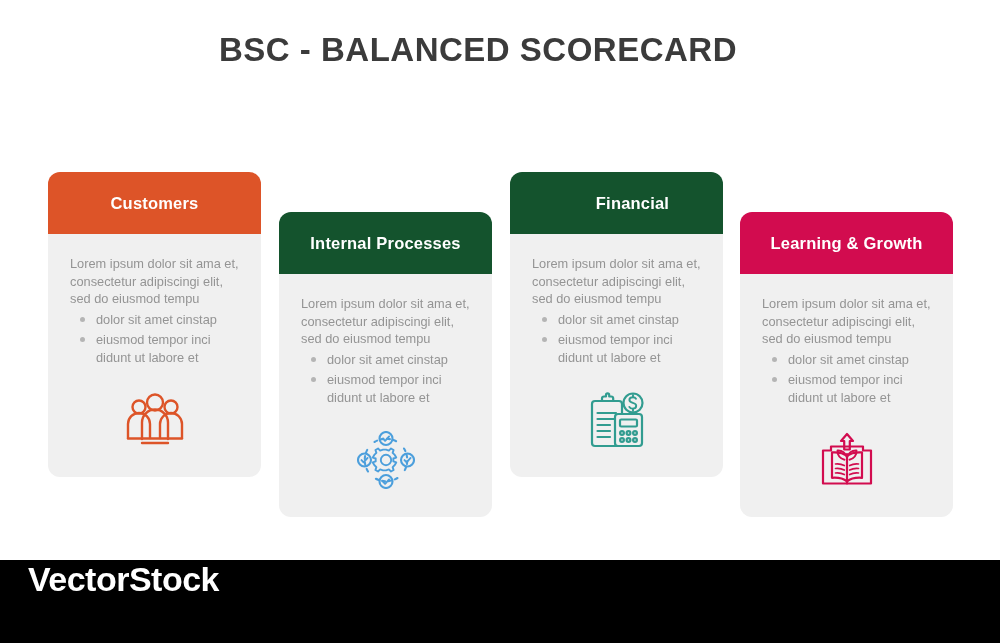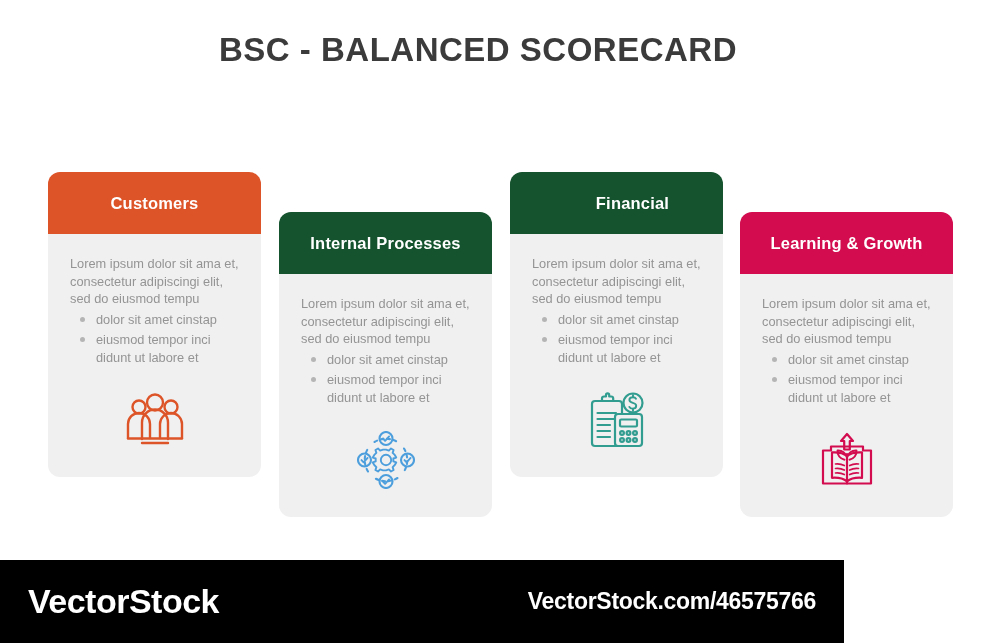--- a/index.html
+++ b/index.html
@@ -133,25 +133,25 @@
   #card-0 { left: 48px;  top: 172px; }
   #card-1 { left: 279px; top: 212px; }
   #card-2 { left: 510px; top: 172px; }
   #card-3 { left: 740px; top: 212px; }
 
   
   .footer {
     position: absolute;
     left: 0;
     bottom: 0;
-    width: 844px;
+    width: 1000px;
     height: 83px;
     background: #000000;
     display: flex;
-    align-items: center;
+    align-items: flex-start;
     justify-content: space-between;
     padding: 0 28px;
   }
 
   .footer-logo {
     color: #ffffff;
     font-size: 34px;
     font-weight: bold;
     letter-spacing: -0.5px;
     font-family: "Liberation Sans", sans-serif;
@@ -301,16 +301,15 @@
           <path d="M40.5 32 c-3-.3-6.3.2-8.8 1.6" stroke-width="1.7"></path>
           <path d="M40.5 36.5 c-3-.3-6.3.2-8.8 1.6" stroke-width="1.7"></path>
           <path d="M40.5 41 c-3-.3-6.3.2-8.8 1.6" stroke-width="1.7"></path>
         </svg>
       </div>
     </div>
   </div>
 
   <div class="footer">
     <span class="footer-logo">VectorStock</span>
-    <span class="footer-url">VectorStock.com/46575766</span>
   </div>
 
 </div>
 
 </body></html>

